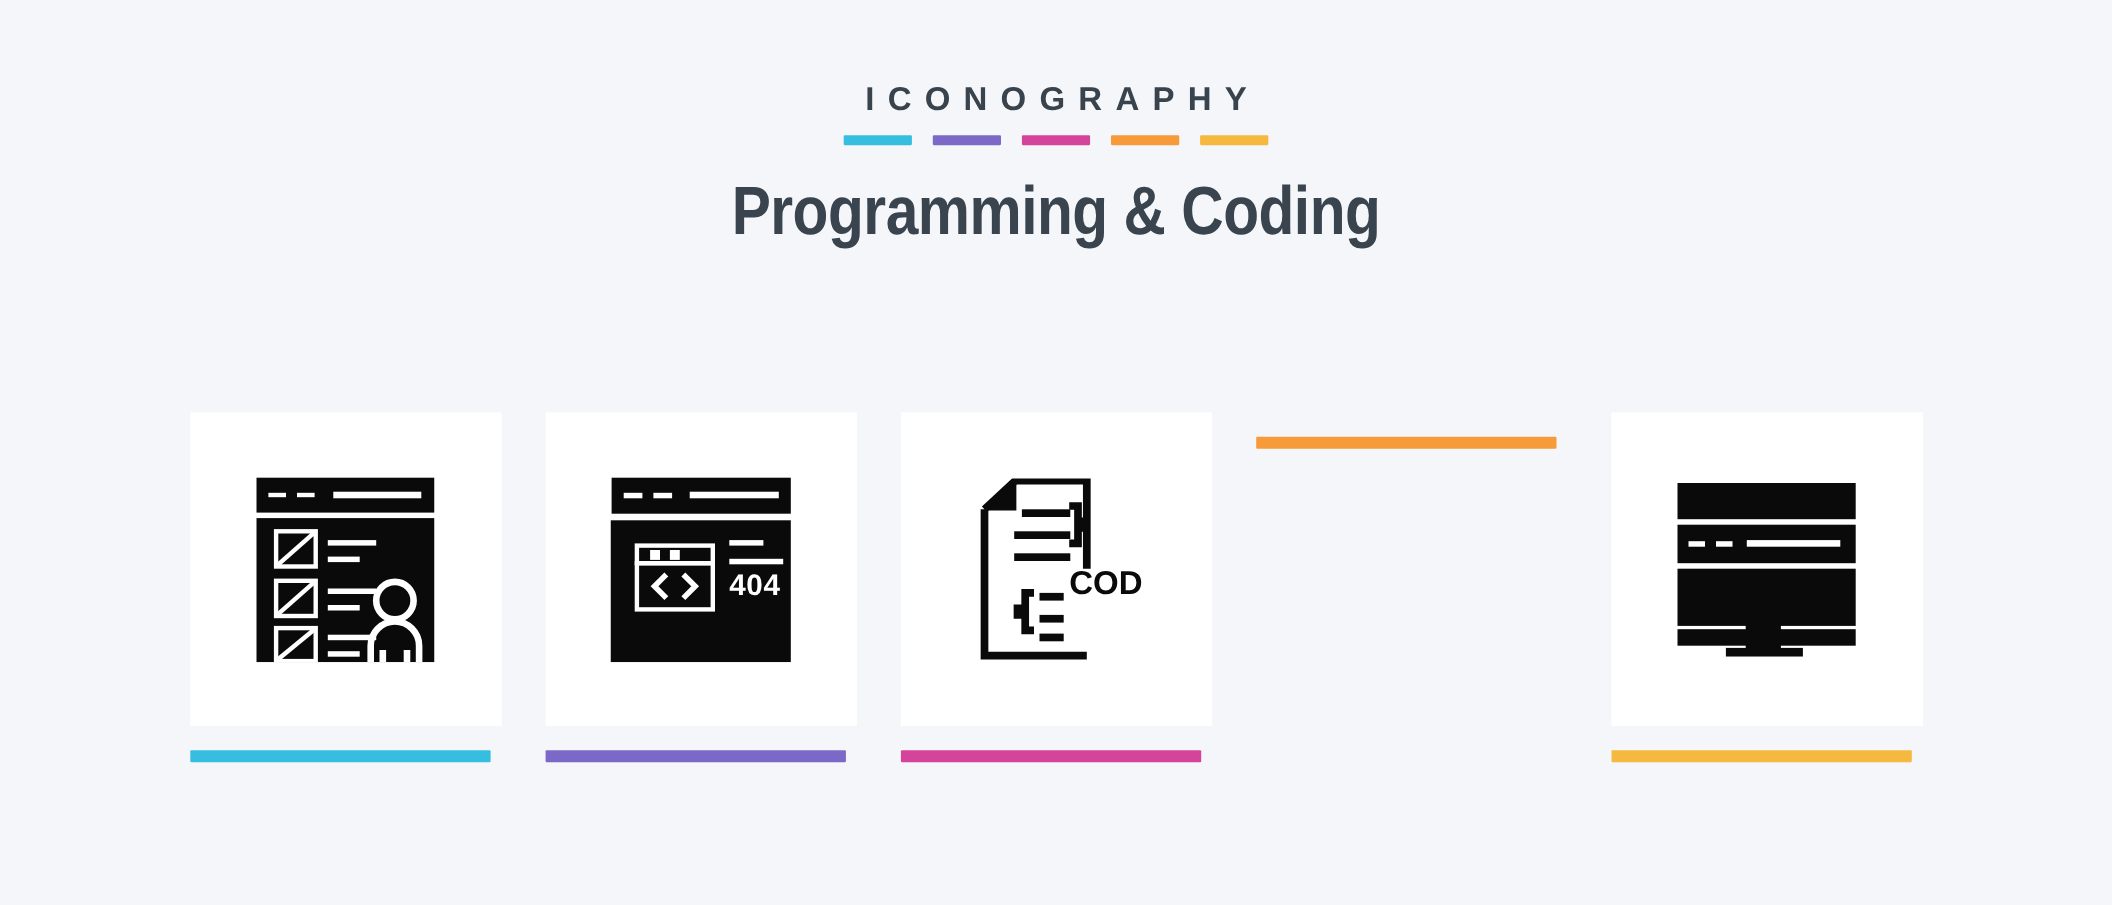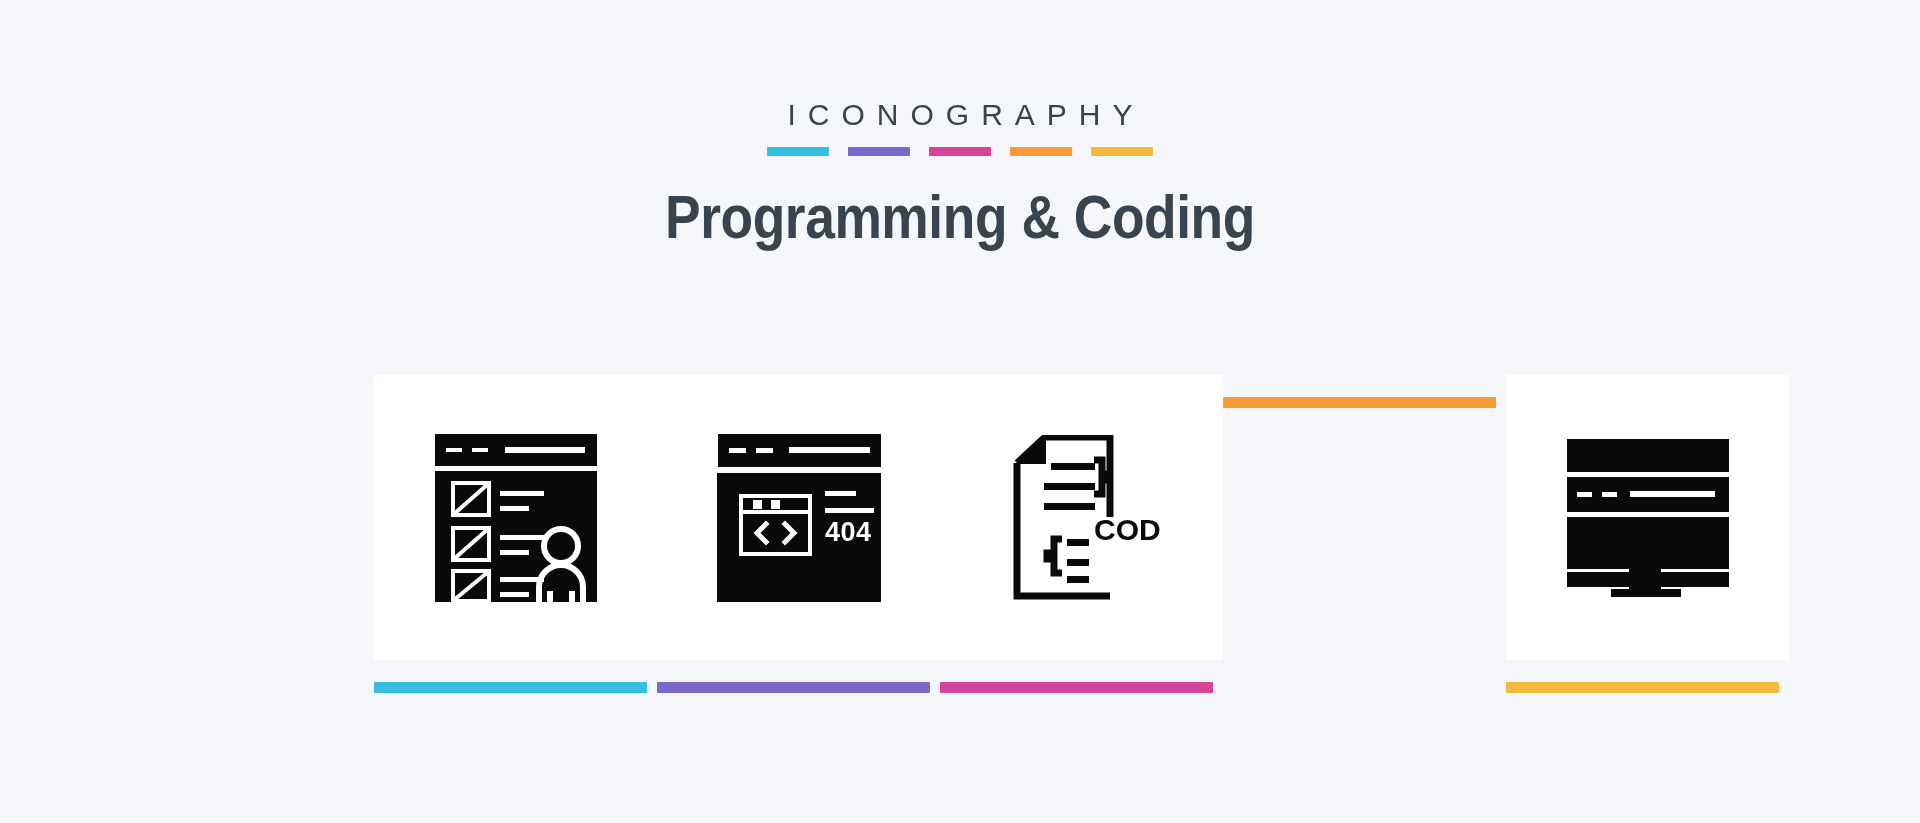--- a/index.html
+++ b/index.html
@@ -24,23 +24,23 @@
   
   .header {
     position: absolute;
     top: 0;
     left: 0;
     width: 1920px;
     text-align: center;
   }
 
   .eyebrow {
-    margin-top: 100px;
+    margin-top: 76px;
     font-size: 30px;
-    font-weight: 400;
+    font-weight: 700;
     letter-spacing: 12px;
     color: #39434d;
     text-indent: 12px;
     line-height: 1;
     font-family: "Liberation Sans", sans-serif;
   }
 
   .accent-row {
     margin-top: 17px;
     display: flex;
@@ -65,21 +65,22 @@
     transform-origin: center;
   }
 
   
   .grid {
     position: absolute;
     top: 375px;
     left: 131px;
     width: 1658px;
     display: flex;
-    justify-content: flex-end;
+    justify-content: center;
+    gap: 40px;
   }
 
   .cell {
     width: 283px;
   }
 
   .card {
     width: 283px;
     height: 285px;
     background: #ffffff;

